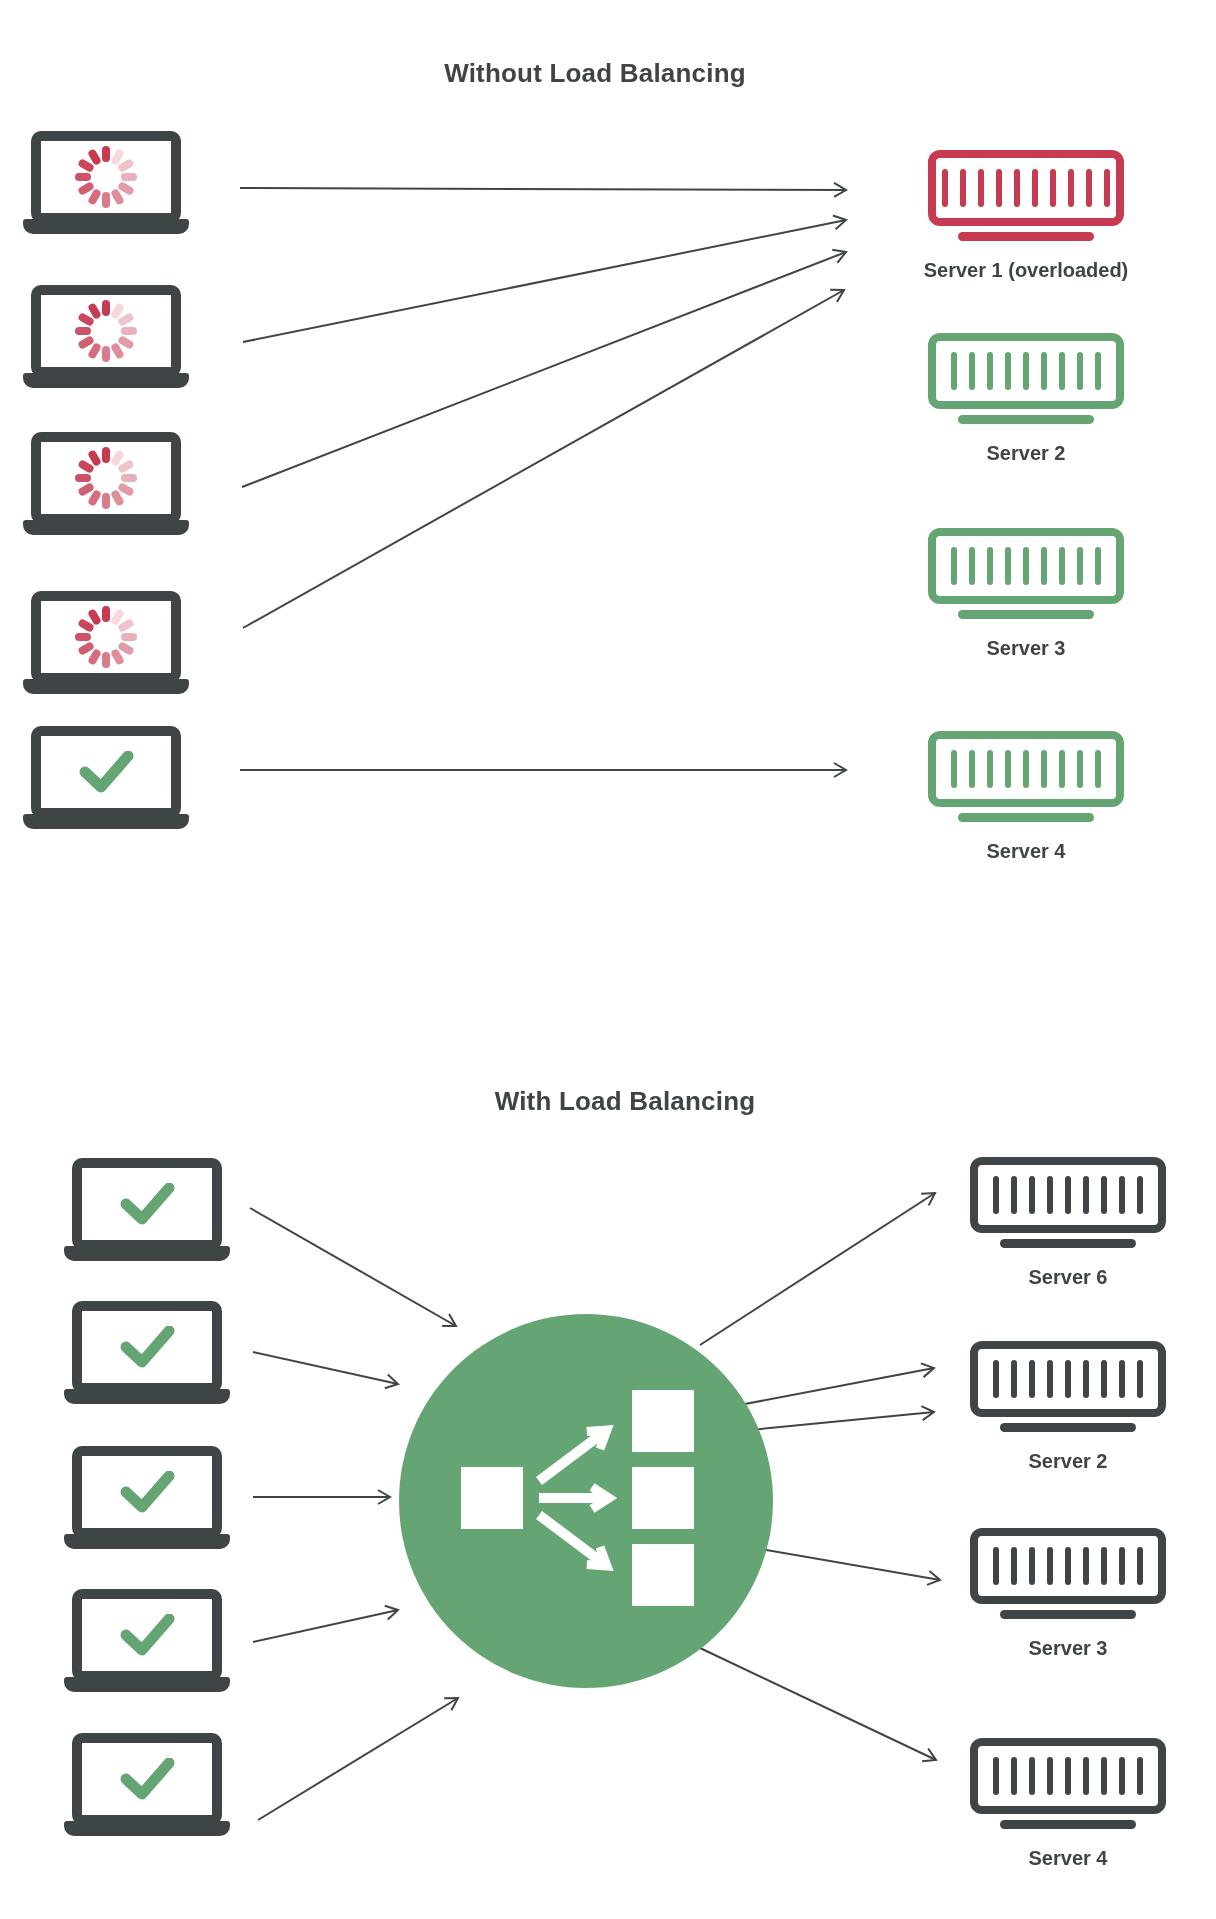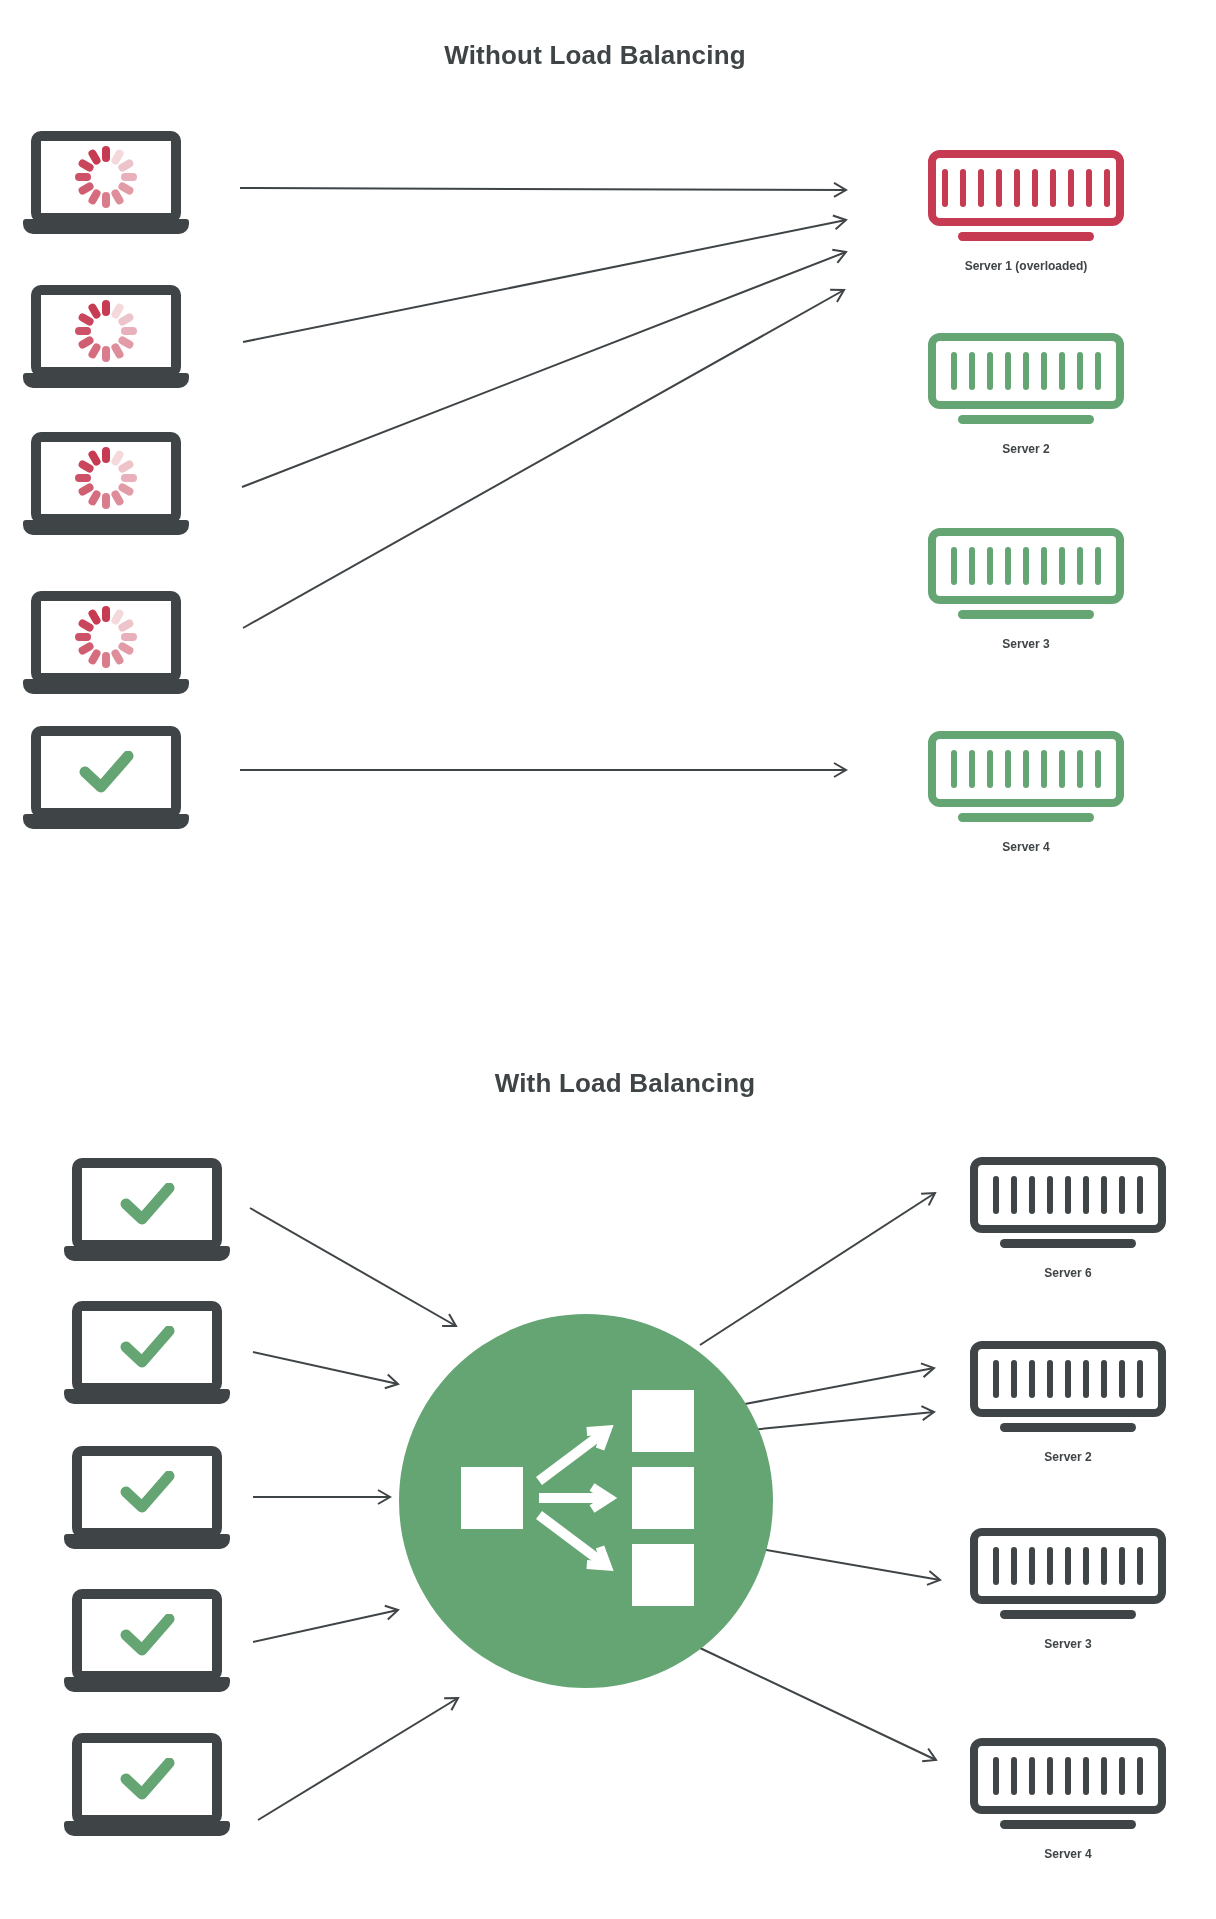--- a/index.html
+++ b/index.html
@@ -5,21 +5,21 @@
   :root{
     --dark:#3F4447; --red:#C63A52; --green:#64A573; --bg:#FFFFFF;
   }
   html,body{margin:0;padding:0;background:var(--bg);}
   .canvas{
     position:relative;width:1216px;height:1919px;background:var(--bg);
     font-family:"Liberation Sans", sans-serif;overflow:hidden;
   }
   .title{
     position:absolute;left:0;width:1190px;text-align:center;
-    font-size:26px;font-weight:700;color:var(--dark);letter-spacing:.2px;
+    font-size:26px;font-weight:700;color:var(--dark);letter-spacing:.2px;margin-top:18px;
   }
   
   .laptop{position:absolute;width:166px;height:104px;}
   .lap-screen{
     position:absolute;left:8px;top:0;width:150px;height:92px;box-sizing:border-box;
     border:10px solid var(--dark);border-radius:10px;background:#fff;
     display:flex;align-items:center;justify-content:center;
   }
   .lap-base{
     position:absolute;left:0;top:88px;width:166px;height:15px;
@@ -50,21 +50,21 @@
   .server.green{color:var(--green);}
   .srv-frame{
     box-sizing:border-box;width:196px;height:76px;background:#fff;
     border:8px solid currentColor;border-radius:12px;padding:0 4px;
   }
   .ticks{display:flex;height:100%;align-items:center;justify-content:center;gap:12px;}
   .tick{flex:none;width:6px;height:38px;border-radius:3px;background:currentColor;}
   .srv-base{width:136px;height:9px;border-radius:5px;background:currentColor;margin:6px auto 0;}
   .srv-label{
     position:relative;left:50%;transform:translateX(-50%);width:max-content;
-    margin-top:18px;font-size:12px;font-weight:700;color:var(--dark);white-space:nowrap;
+    margin-top:18px;font-size:20px;font-weight:700;color:var(--dark);white-space:nowrap;
   }
   
   .lb-circle{
     position:absolute;left:399px;top:1314px;width:374px;height:374px;
     border-radius:50%;background:var(--green);
   }
   .lb-circle svg{position:absolute;left:0;top:0;}
   
   .arrows{position:absolute;left:0;top:0;}
   .arrows line{stroke:var(--dark);stroke-width:2;}

